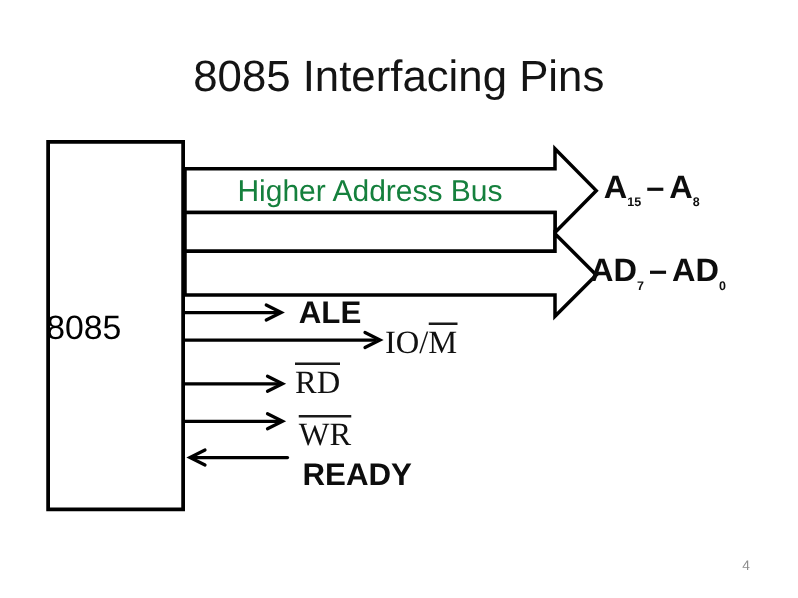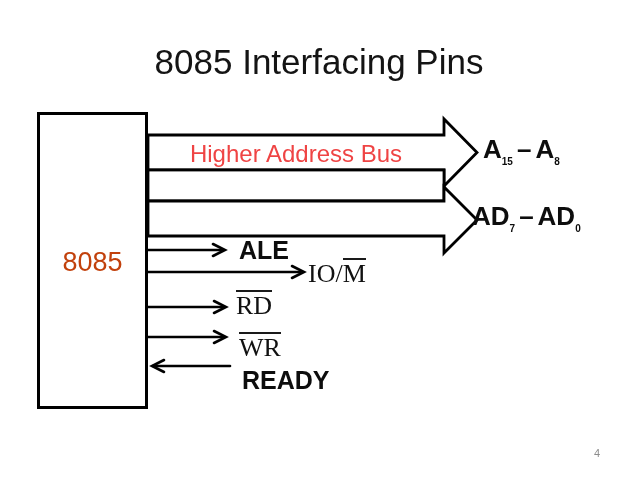--- a/index.html
+++ b/index.html
@@ -24,31 +24,30 @@
     position:absolute;
     left:37px; top:112px;
     width:111px; height:297px;
     border:3px solid #000;
     box-sizing:border-box;
     background:#fff;
   }
   .chip-label{
     position:absolute;
     left:37px; top:247px; width:111px;
-    text-align:center;
     font-size:27px;
-    color:#c2410c;
+    color:#000000;
   }
   svg.diagram{
     position:absolute; left:0; top:0;
   }
   .bus-label{
     position:absolute;
     font-size:24px;
-    color:#ef4444;
+    color:#15803d;
     white-space:nowrap;
   }
   .bus-label.higher{
     left:148px; top:139px; width:296px; height:30px;
     line-height:30px; text-align:center;
   }
   .bus-label.lower{
     left:153px; top:205px; width:292px; height:30px;
     line-height:30px; text-align:left;
   }

